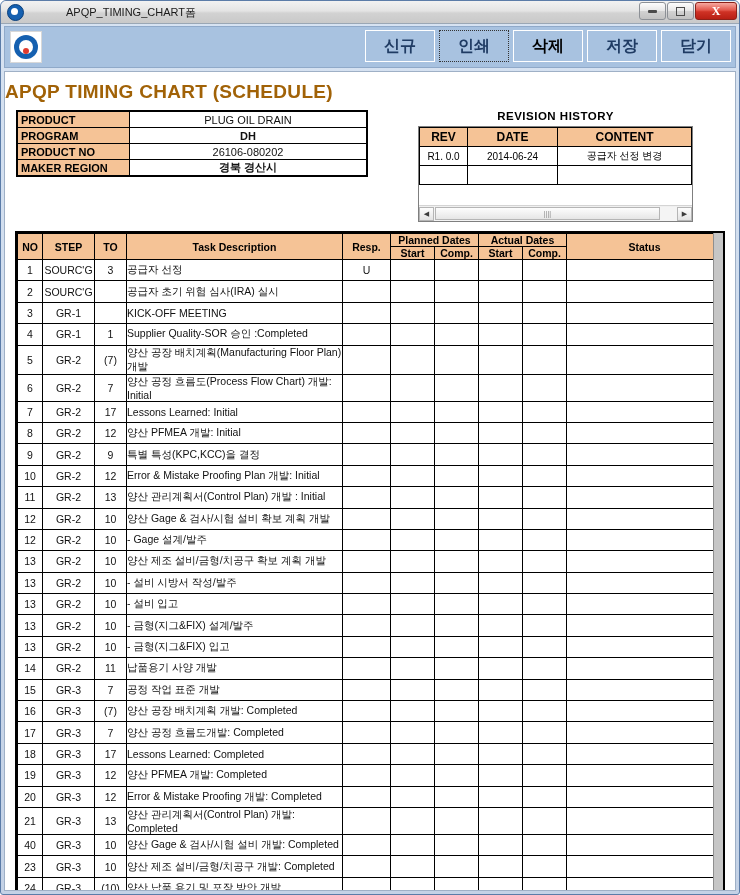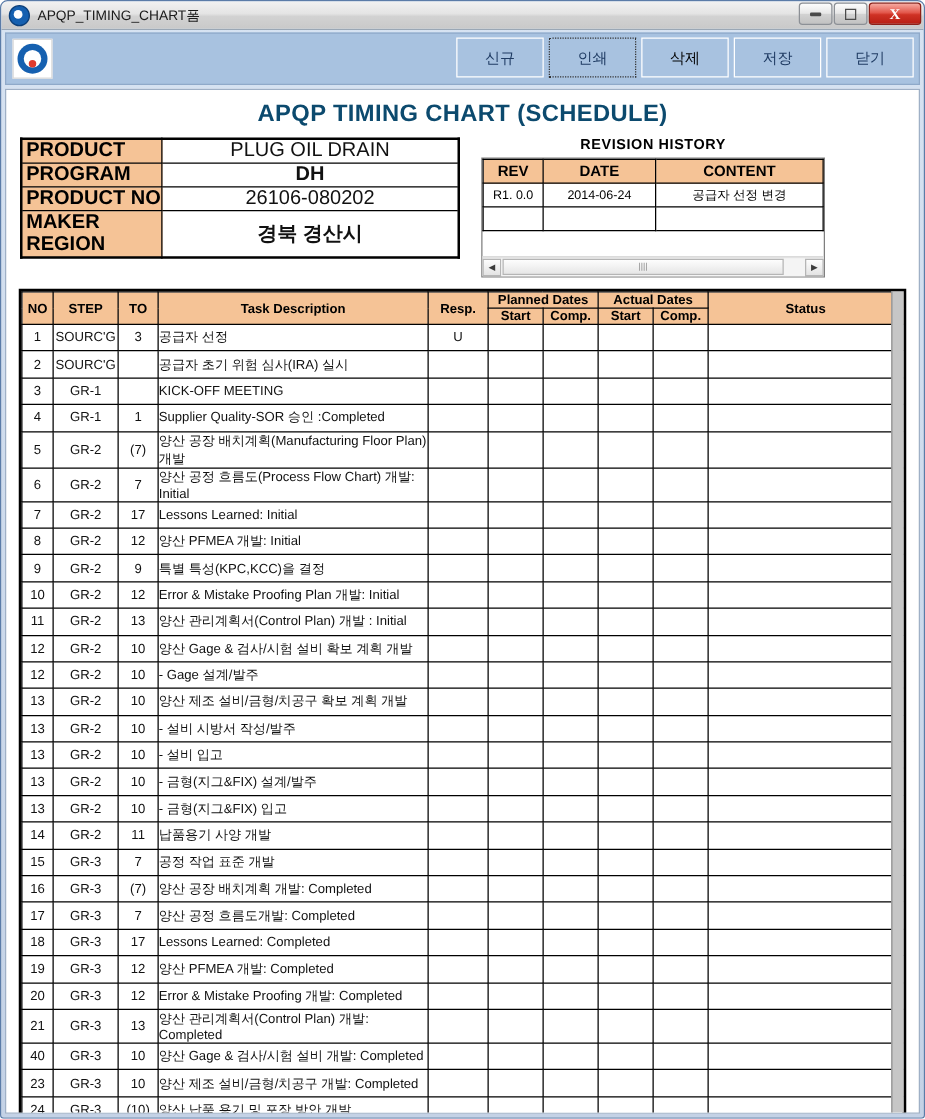--- a/index.html
+++ b/index.html
@@ -21,20 +21,21 @@
     overflow: hidden;
   }
   
   .titlebar {
     height: 22px;
     background: linear-gradient(to bottom,#f2f2f2 0%,#e4e4e4 45%,#d2d2d2 55%,#c9c9c9 100%);
     border-bottom: 1px solid #9aa7b5;
     display: flex; align-items: center;
     position: relative;
     border-radius: 5px 5px 0 0;
+    gap: 36px;
   }
   .tb-icon {
     width: 15px; height: 15px; margin-left: 6px; margin-right: 6px;
     border-radius: 50%;
     background: #1560b0;
     border: 1px solid #0b3f7a;
     position: relative;
     flex: 0 0 auto;
   }
   .tb-icon::after {
@@ -98,74 +99,74 @@
   }
   .tb-buttons {
     position: absolute; right: 4px; top: 3px;
     display: flex; gap: 4px;
   }
   .tbbtn {
     width: 70px; height: 32px;
     background: #a8c2e0;
     border: 1px solid #ffffff;
     display: flex; align-items: center; justify-content: center;
-    font-size: 12px; font-weight: normal; color: #1f3b63;
+    font-size: 16px; font-weight: bold; color: #1f3b63;
     box-sizing: border-box;
     cursor: pointer;
   }
   .tbbtn.focused { border: 1px dotted #333; }
   .tbbtn.danger { color: #000000; }
 
   
   .page {
     margin: 3px 3px 0 3px;
     background: #ffffff;
     border: 1px solid #9fb0c6;
     height: 820px;
     position: relative;
     box-sizing: border-box;
     overflow: hidden;
   }
   .doc-title {
-    text-align: center;
-    font-size: 19px; font-weight: bold; color:#0c4a6e;
+    text-align: left;
+    font-size: 19px; font-weight: bold; color:#a16207;
     margin-top: 9px;
     letter-spacing: 0.3px;
   }
   
   .info-area { display:flex; align-items:flex-start; margin-top: 7px;}
   .prodtable {
     margin-left: 11px;
     border-collapse: collapse;
     border: 2px solid #000;
     width: 352px;
     table-layout: fixed;
   }
   .prodtable td {
     border: 1px solid #000;
     height: 15px;
-    font-size: 16px;
+    font-size: 11px;
     padding: 0 0 0 3px;
   }
   .prodtable td.lbl {
     background: #f5c396;
     font-weight: bold;
     width: 108px;
     color:#000;
   }
   .prodtable td.val {
     text-align: center;
     font-weight: bold;
     color:#111;
     padding-left:0;
   }
   .prodtable td.val.normal { font-weight: normal; margin-left: 48px; }
 
   .rev-wrap {
-    margin-left: 17px;
+    margin-left: 50px;
     width: 275px;
   }
   .rev-head {
     text-align:center; font-size: 11.5px; font-weight: bold;
     letter-spacing: 0.5px; margin-bottom: 4px; color:#000;
   }
   .revbox {
     border: 1px solid #7f7f7f;
     background: #fff;
     height: 96px;

